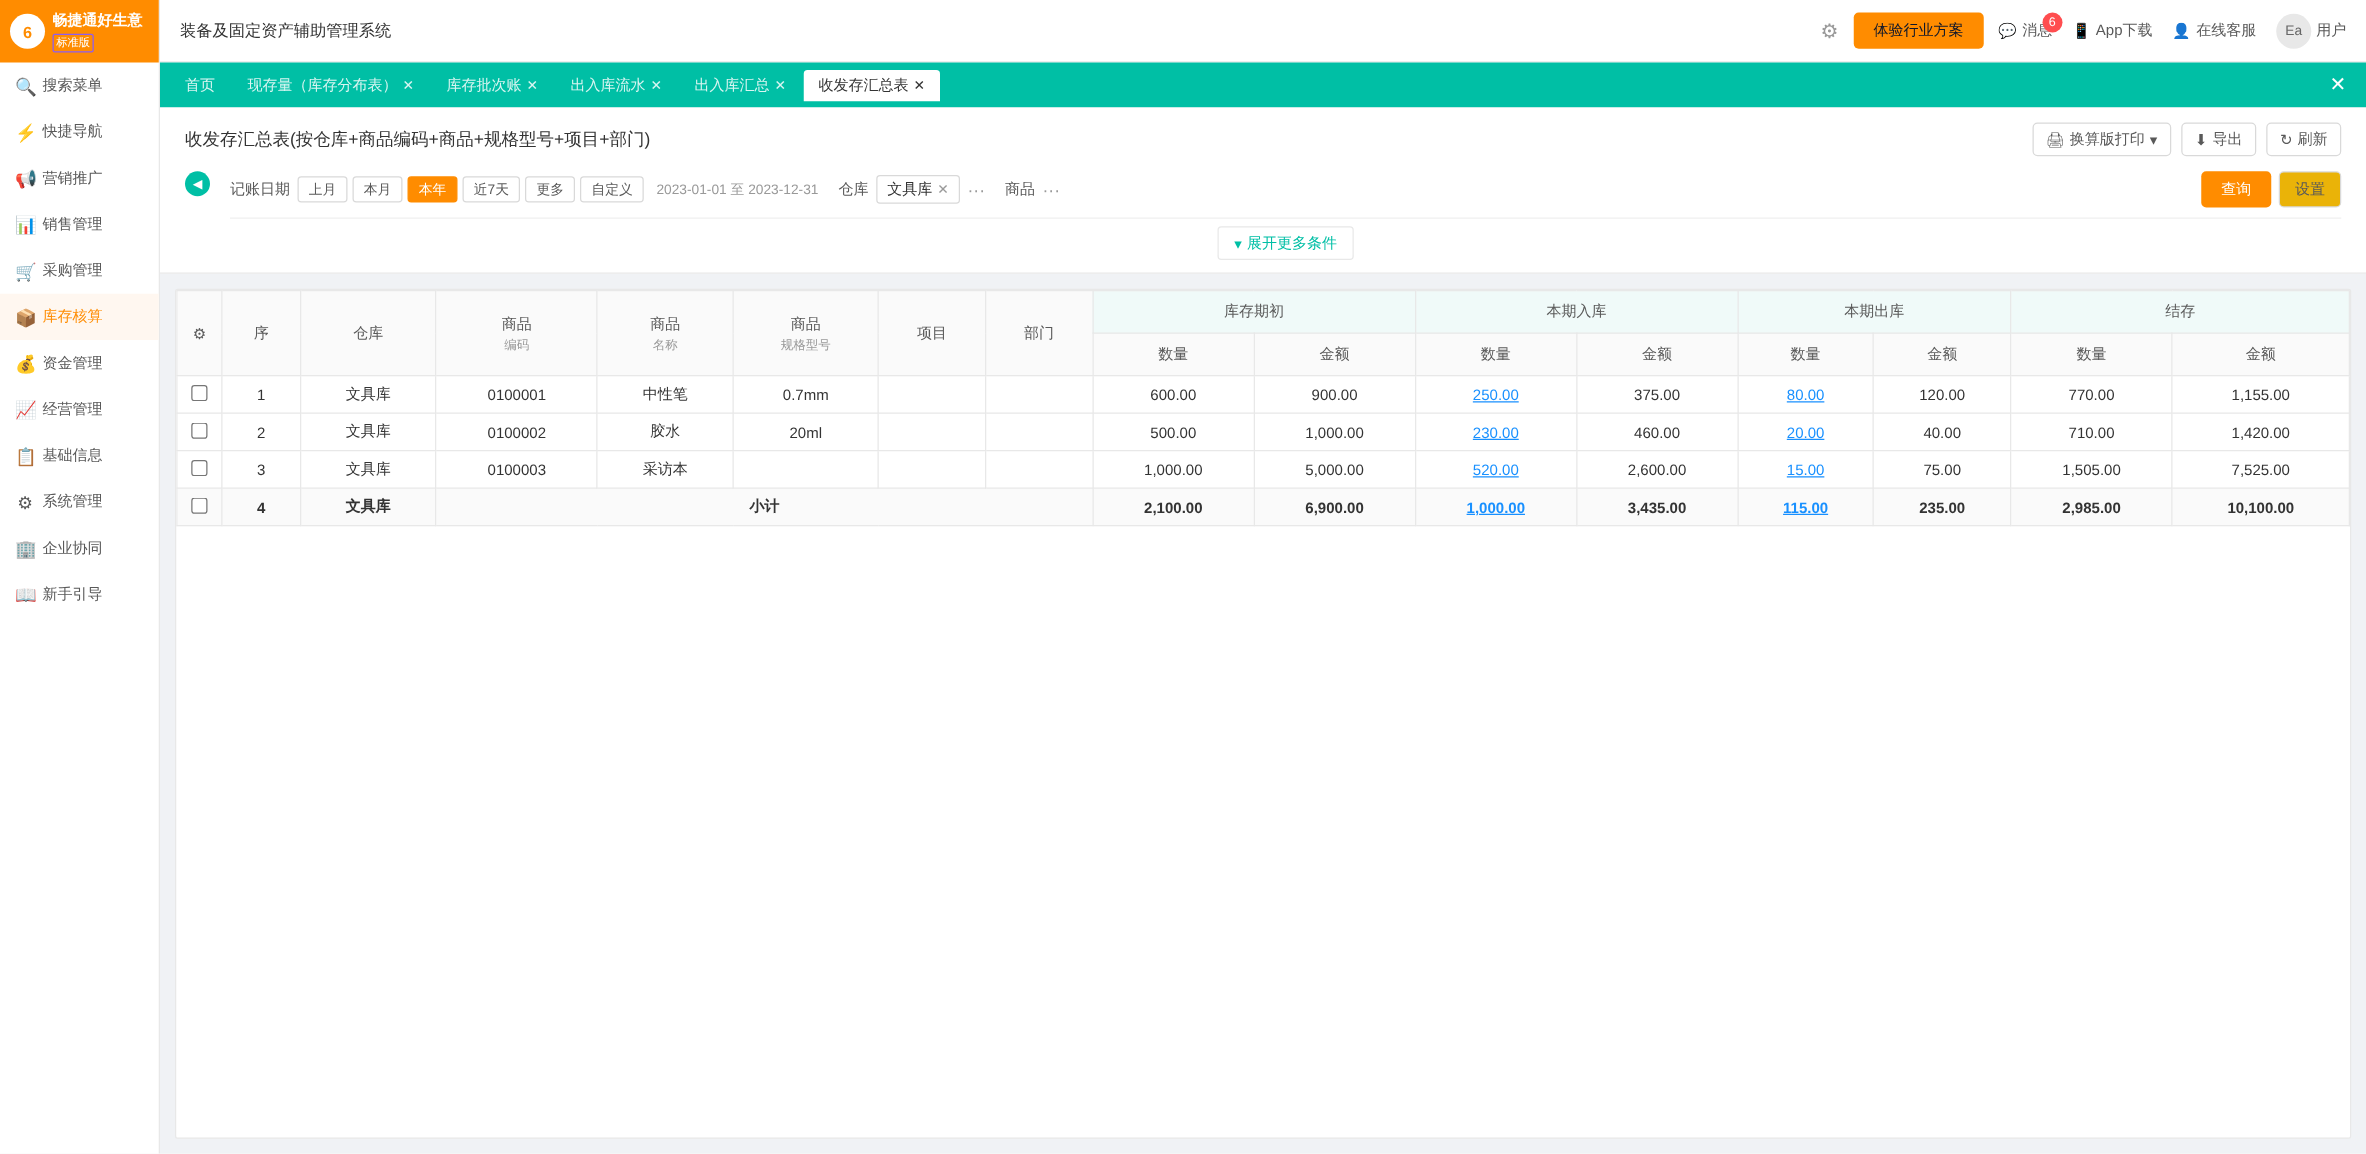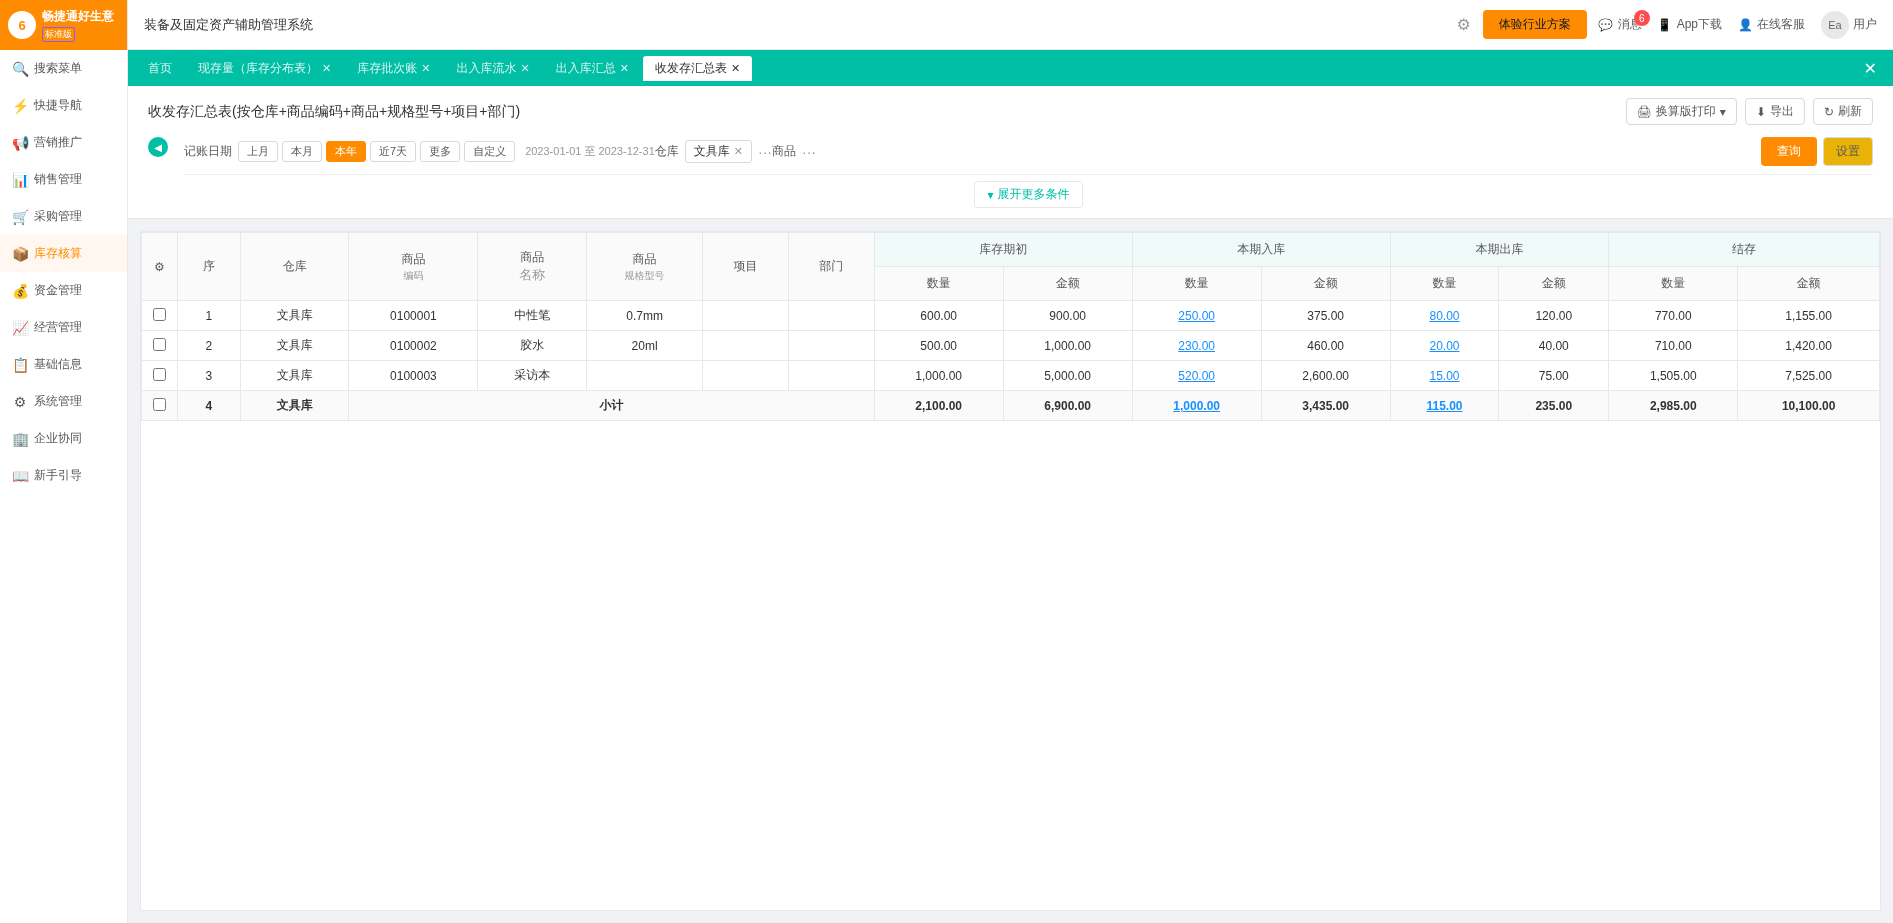--- a/index.html
+++ b/index.html
@@ -218,21 +218,21 @@
           <button class="btn-outline">
             <span>↻</span>
             <span>刷新</span>
           </button>
         </div>
       </div>
 
       <div style="display:flex;align-items:flex-start;gap:16px;padding-bottom:10px;">
         <div class="collapse-btn">◀</div>
         <div style="display:flex;flex-direction:column;gap:8px;flex:1;">
-          <div style="display:flex;align-items:center;gap:0;flex-wrap:wrap;">
+          <div style="display:flex;align-items:center;gap:16px;flex-wrap:wrap;">
             <div class="filter-item">
               <span class="date-label">记账日期</span>
               <div class="date-btns" id="date-btns-container">
                   <button class="date-btn">上月</button>
                   <button class="date-btn">本月</button>
                   <button class="date-btn active">本年</button>
                   <button class="date-btn">近7天</button>
                   <button class="date-btn">更多</button>
                   <button class="date-btn">自定义</button>
                 </div>
@@ -266,21 +266,21 @@
     </div>
 
     <div class="table-container">
       <table>
         <thead>
           <tr>
             <th rowspan="2" class="col-num">⚙</th>
             <th rowspan="2">序</th>
             <th rowspan="2">仓库</th>
             <th rowspan="2">商品<br><span style="font-size:10px;color:#999;">编码</span></th>
-            <th rowspan="2">商品<br><span style="font-size:13px;color:#999;">名称</span></th>
+            <th rowspan="2">商品<br><span style="font-size:10px;color:#999;">名称</span></th>
             <th rowspan="2">商品<br><span style="font-size:10px;color:#999;">规格型号</span></th>
             <th rowspan="2">项目</th>
             <th rowspan="2">部门</th>
             <th colspan="2" class="th-group">库存期初</th>
             <th colspan="2" class="th-group">本期入库</th>
             <th colspan="2" class="th-group">本期出库</th>
             <th colspan="2" class="th-group">结存</th>
           </tr>
           <tr>
             <th>数量</th>

